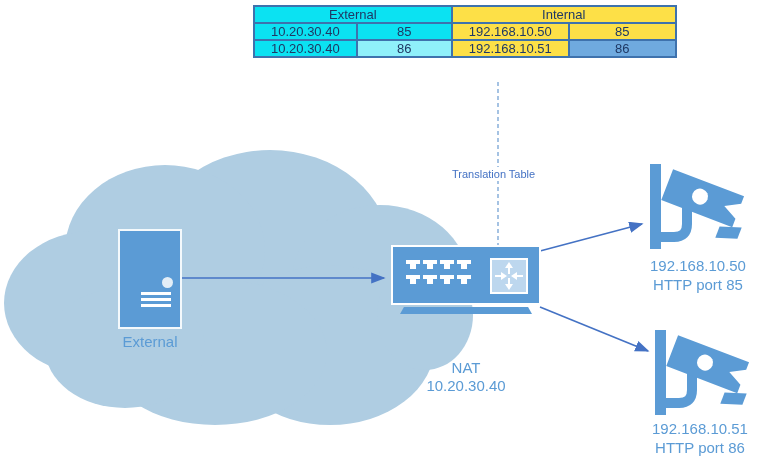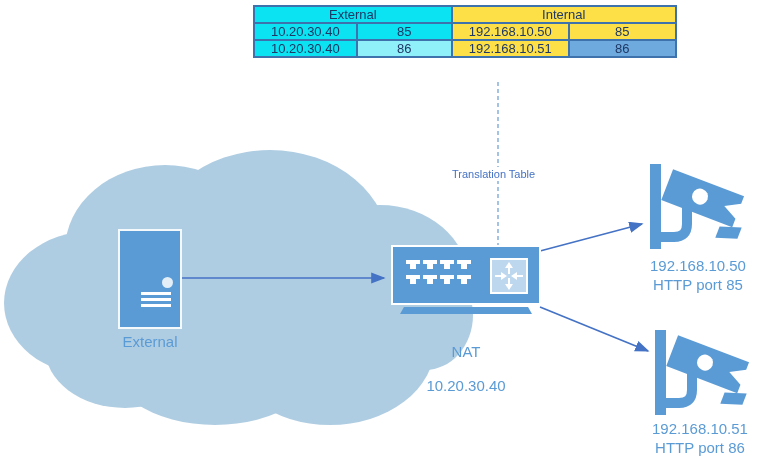--- a/index.html
+++ b/index.html
@@ -51,21 +51,21 @@
   .port::after{content:"";position:absolute;left:4px;top:4px;width:6px;height:5px;background:#fff;}
   .router-sq{
     position:absolute;left:97px;top:11px;width:38px;height:36px;
     background:#BDD7EE;border:2px solid #ffffff;box-sizing:border-box;
   }
 
   
   .blue-label{position:absolute;color:#5B9BD5;font-size:15px;text-align:center;
               white-space:nowrap;line-height:18px;}
   .lbl-xprotect{left:100px;top:333px;width:100px;}
-  .lbl-nat1{left:406px;top:343px;width:120px;}
+  .lbl-nat1{left:406px;top:359px;width:120px;}
   .lbl-nat2{left:406px;top:377px;width:120px;}
   .lbl-cam1-ip{left:628px;top:257px;width:140px;}
   .lbl-cam1-port{left:628px;top:276px;width:140px;}
   .lbl-cam2-ip{left:630px;top:420px;width:140px;}
   .lbl-cam2-port{left:630px;top:439px;width:140px;}
 </style>
 </head>
 <body>
 
 <div class="canvas">

